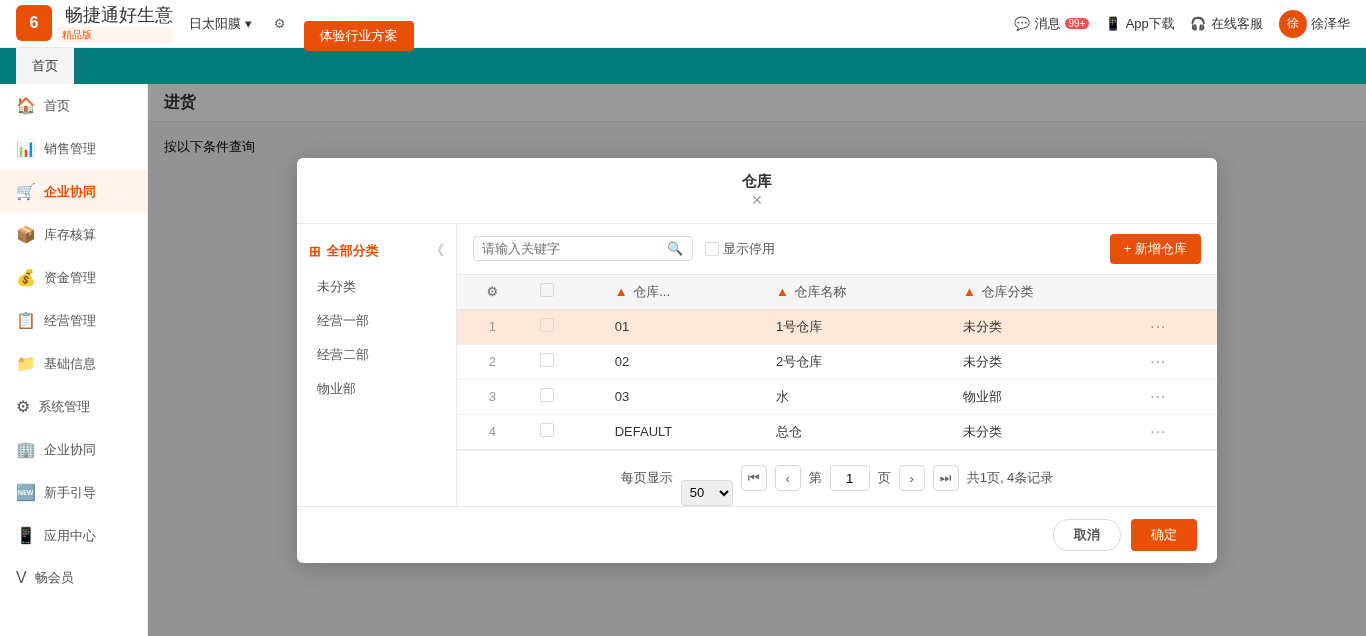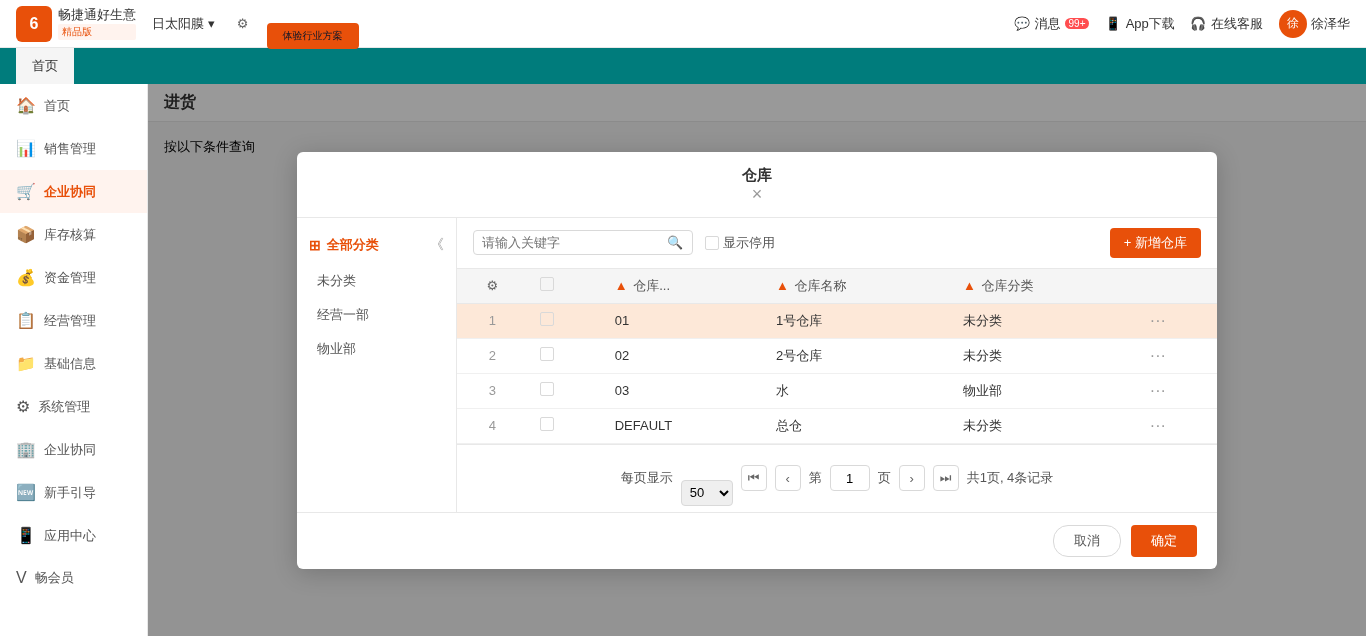--- a/index.html
+++ b/index.html
@@ -22,34 +22,34 @@
       gap: 6px;
       margin-right: 16px;
     }
     .logo-icon {
       width: 36px; height: 36px;
       background: #e8500a;
       border-radius: 6px;
       display: flex; align-items: center; justify-content: center;
       color: white; font-weight: bold; font-size: 16px;
     }
-    .logo-text { font-size: 13px; color: #333; line-height: 1.3; }
+    .logo-text { font-size: 18px; color: #333; line-height: 1.3; margin-left: 7px; }
     .logo-badge { font-size: 10px; color: #e8500a; background: #fff3ee; border-radius: 2px; padding: 1px 4px; }
 
     .store-selector {
       display: flex; align-items: center; gap: 4px;
       color: #333; cursor: pointer; margin-right: 12px; text-align: center;
     }
     .settings-icon-btn {
       width: 32px; height: 32px; display: flex; align-items: center; justify-content: center;
       cursor: pointer; color: #666; margin-right: 8px;
     }
     .trial-btn {
-      background: #e8500a; color: #0f172a; border: none; border-radius: 4px;
-      padding: 6px 16px; cursor: pointer; font-size: 10px; margin-top: 24px;
+      background: #e8500a; color: #ffffff; border: none; border-radius: 4px;
+      padding: 6px 16px; cursor: pointer; font-size: 13px; margin-top: 24px;
     }
     .header-right {
       margin-left: auto; display: flex; align-items: center; gap: 16px;
     }
     .header-right-item {
       display: flex; align-items: center; gap: 4px; cursor: pointer; color: #333; font-size: 13px;
     }
     .badge-red {
       background: #ff4d4f; color: white; border-radius: 10px;
       padding: 0 4px; font-size: 10px; min-width: 18px; text-align: center;
@@ -234,21 +234,21 @@
     }
     tbody tr.selected { background: #fde8d8; }
     .row-num { color: #999; text-align: center; }
     .sort-icon { color: #e8500a; margin-right: 2px; }
     .col-settings { text-align: center; }
     .gear-icon-sm { color: #666; cursor: pointer; }
     .more-btn { color: #999; cursor: pointer; font-size: 16px; }
 
     
     .dialog-pagination {
-      padding: 6px 16px;
+      padding: 0 16px;
       border-top: 1px solid #e8e8e8;
       display: flex; align-items: center; justify-content: center; gap: 8px;
       font-size: 13px; color: #555;
     }
     .page-btn {
       width: 26px; height: 26px;
       border: 1px solid #d9d9d9; border-radius: 4px;
       display: flex; align-items: center; justify-content: center;
       cursor: pointer; color: #666; font-size: 13px;
       background: #fff;
@@ -264,21 +264,21 @@
     }
 
     
     .dialog-footer {
       padding: 12px 20px;
       border-top: 1px solid #e8e8e8;
       display: flex; justify-content: flex-end; gap: 10px;
     }
     .cancel-btn {
       border: 1px solid #d9d9d9; background: #fff; color: #555;
-      border-radius: 15px; padding: 6px 20px; cursor: pointer; font-size: 13px;
+      border-radius: 15px; padding: 6px 20px; cursor: pointer; font-size: 13px; font-weight: bold;
     }
     .confirm-btn {
       background: #e8500a; color: white; border: none;
       border-radius: 4px; padding: 6px 20px; cursor: pointer; font-size: 13px;
     }
   </style>
 </head>
 <body>
 
 <div class="top-header">
@@ -396,20 +396,21 @@
           <div class="dialog-sidebar">
             <div class="dialog-sidebar-header">
               <div class="dialog-sidebar-title">
                 <span class="grid-icon">⊞</span>
                 <span>全部分类</span>
               </div>
               <span class="collapse-btn">《</span>
             </div>
             <div class="dialog-cat-item">未分类</div>
             <div class="dialog-cat-item">经营一部</div>
+            <div class="dialog-cat-item">经营二部</div>
             <div class="dialog-cat-item">物业部</div>
           </div>
 
           <div class="dialog-main">
 
             <div class="dialog-toolbar">
               <div class="search-box">
                 <input class="search-input" type="text" placeholder="请输入关键字" style="">
                 <span class="search-icon">🔍</span>
               </div>

